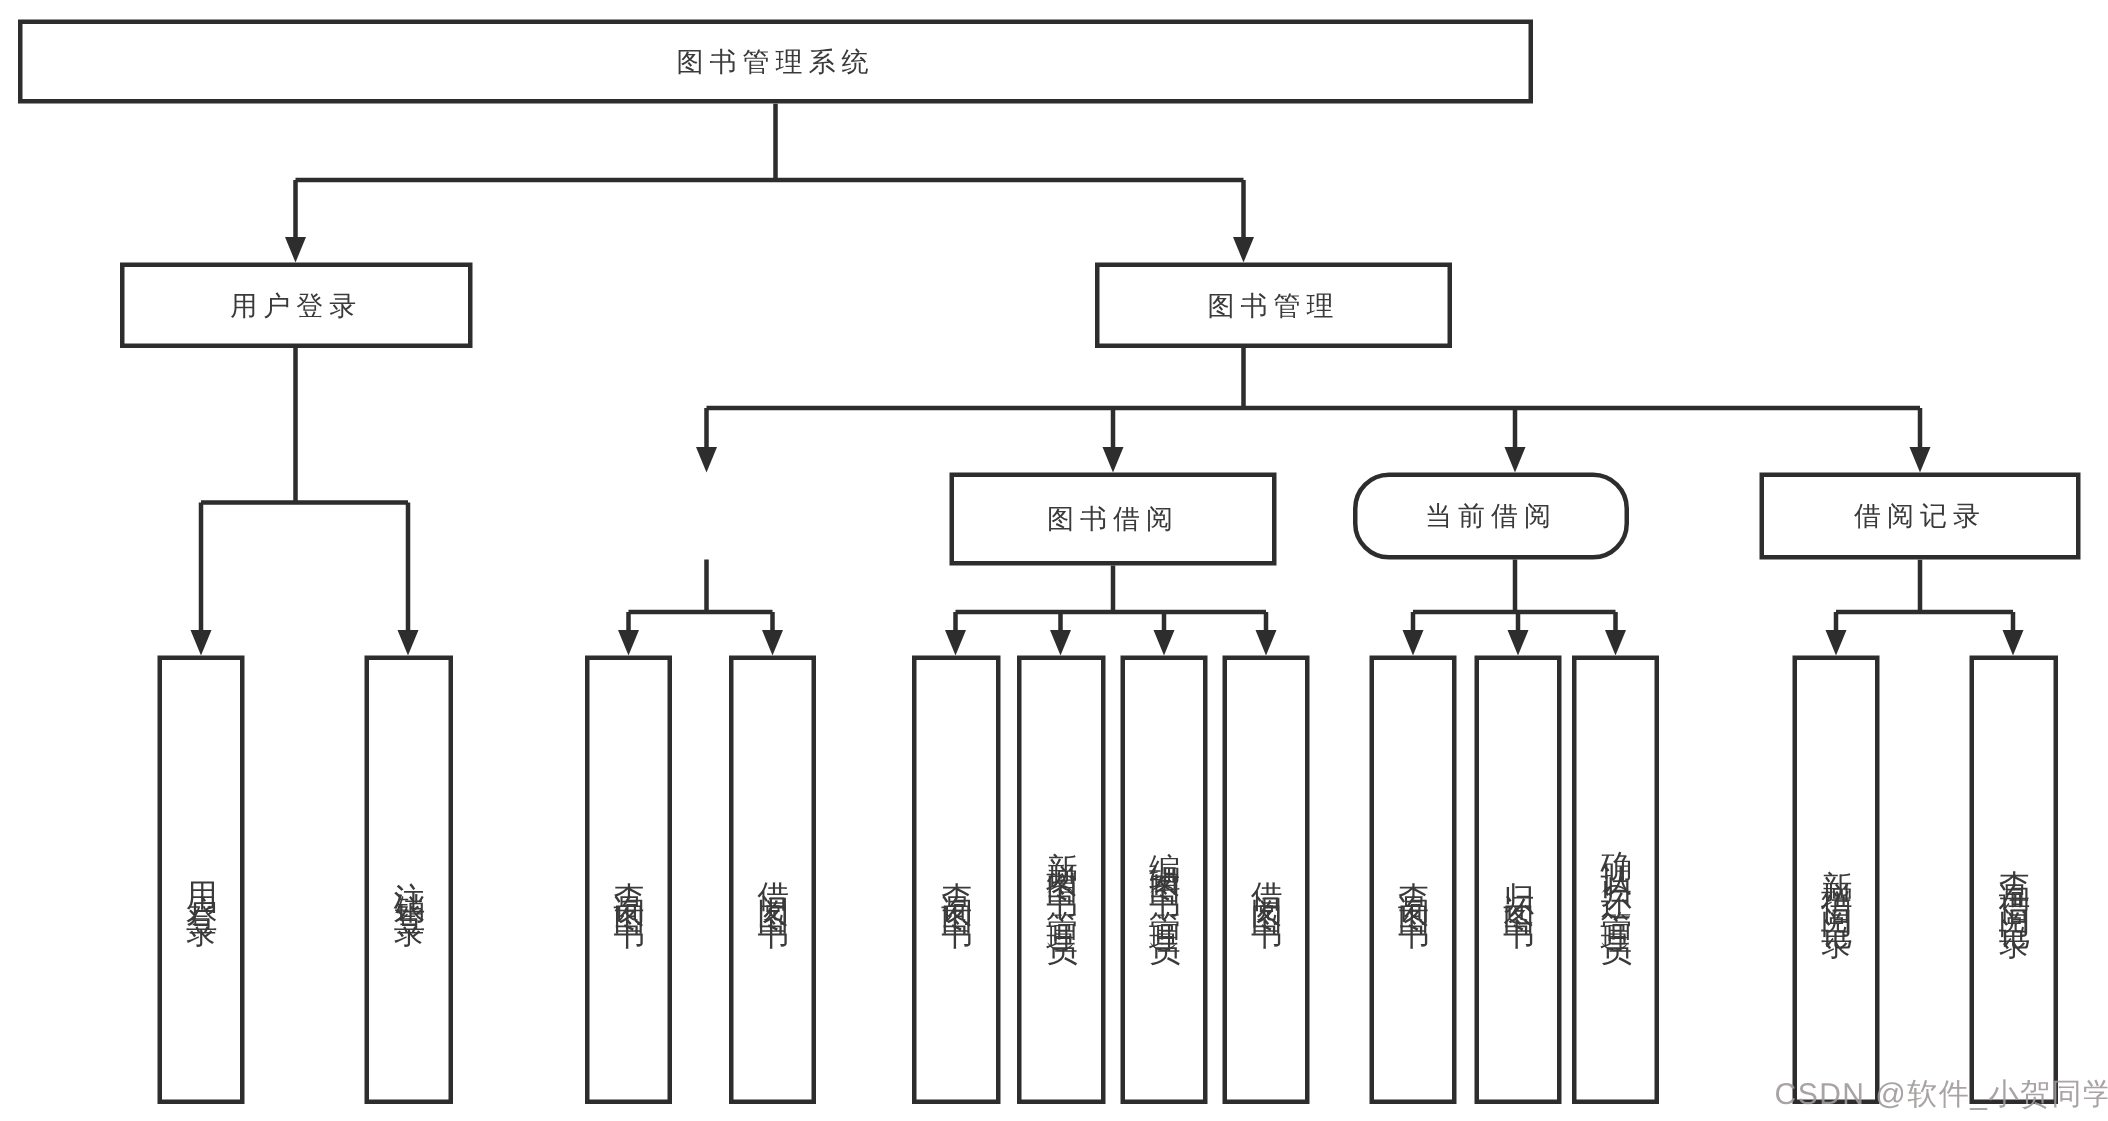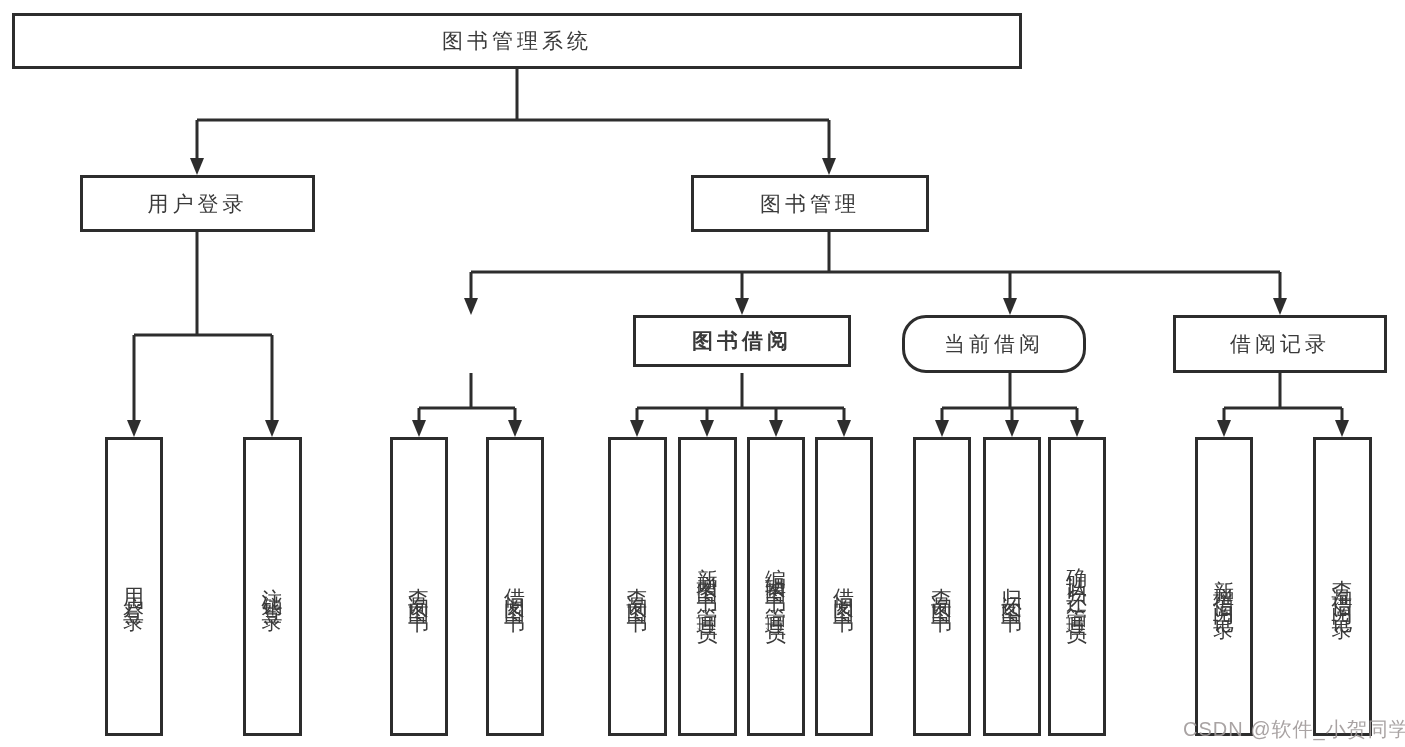--- a/index.html
+++ b/index.html
@@ -29,21 +29,21 @@
     position: absolute;
     box-sizing: border-box;
     border: 3px solid var(--line);
     background: #ffffff;
     color: var(--text);
     display: flex;
     align-items: center;
     justify-content: center;
   }
   .hbox {
-    font-size: 21px;
+    font-size: 18px;
     letter-spacing: 4px;
     white-space: nowrap;
   }
   .vbox {
     writing-mode: vertical-rl;
     text-orientation: mixed;
     font-size: 21px;
     letter-spacing: 8px;
     line-height: 1;
   }
@@ -118,23 +118,23 @@
       <polygon points="1005,420 1019,420 1012,437"></polygon>
       <polygon points="1070,420 1084,420 1077,437"></polygon>
       <polygon points="1217,420 1231,420 1224,437"></polygon>
       <polygon points="1335,420 1349,420 1342,437"></polygon>
     </g>
   </svg>
 
   <div class="node hbox" style="left:12px; top:13px; width:1010px; height:56px;">图书管理系统</div>
 
   <div class="node hbox" style="left:80px; top:175px; width:235px; height:57px;">用户登录</div>
-  <div class="node hbox" style="left:691px; top:175px; width:238px; height:57px;">图书管理</div>
+  <div class="node hbox" style="left:730px; top:175px; width:238px; height:57px;">图书管理</div>
 
-  <div class="node hbox" style="left:633px; top:315px; width:218px; height:52px;font-weight:bold;">图书借阅</div>
+  <div class="node hbox" style="left:633px; top:315px; width:218px; height:62px;">图书借阅</div>
   <div class="node hbox" style="left:902px; top:315px; width:184px; height:58px;border-radius:24px;">当前借阅</div>
   <div class="node hbox" style="left:1173px; top:315px; width:214px; height:58px;">借阅记录</div>
 
   <div class="node vbox" style="left:105px; top:437px; width:58px; height:299px;">用户登录</div>
   <div class="node vbox" style="left:243px; top:437px; width:59px; height:299px;">注销登录</div>
 
   <div class="node vbox" style="left:390px; top:437px; width:58px; height:299px;">查询图书</div>
   <div class="node vbox" style="left:486px; top:437px; width:58px; height:299px;">借阅图书</div>
 
   <div class="node vbox" style="left:608px; top:437px; width:59px; height:299px;">查询图书</div>

